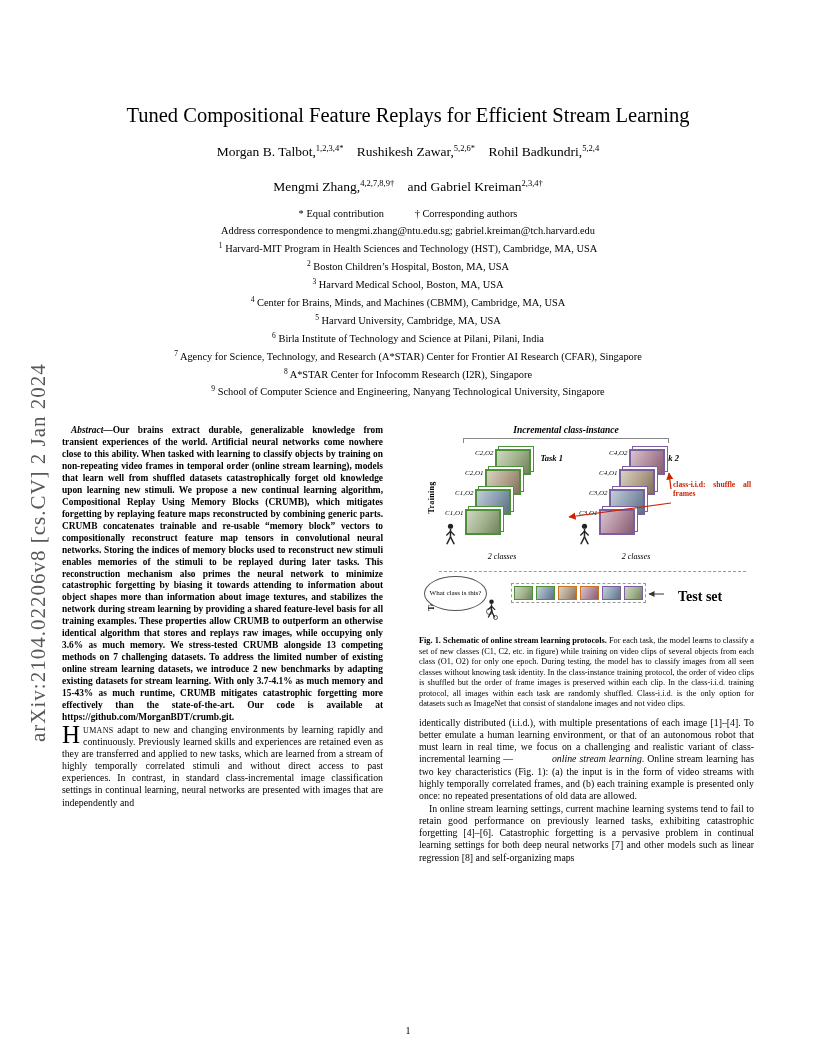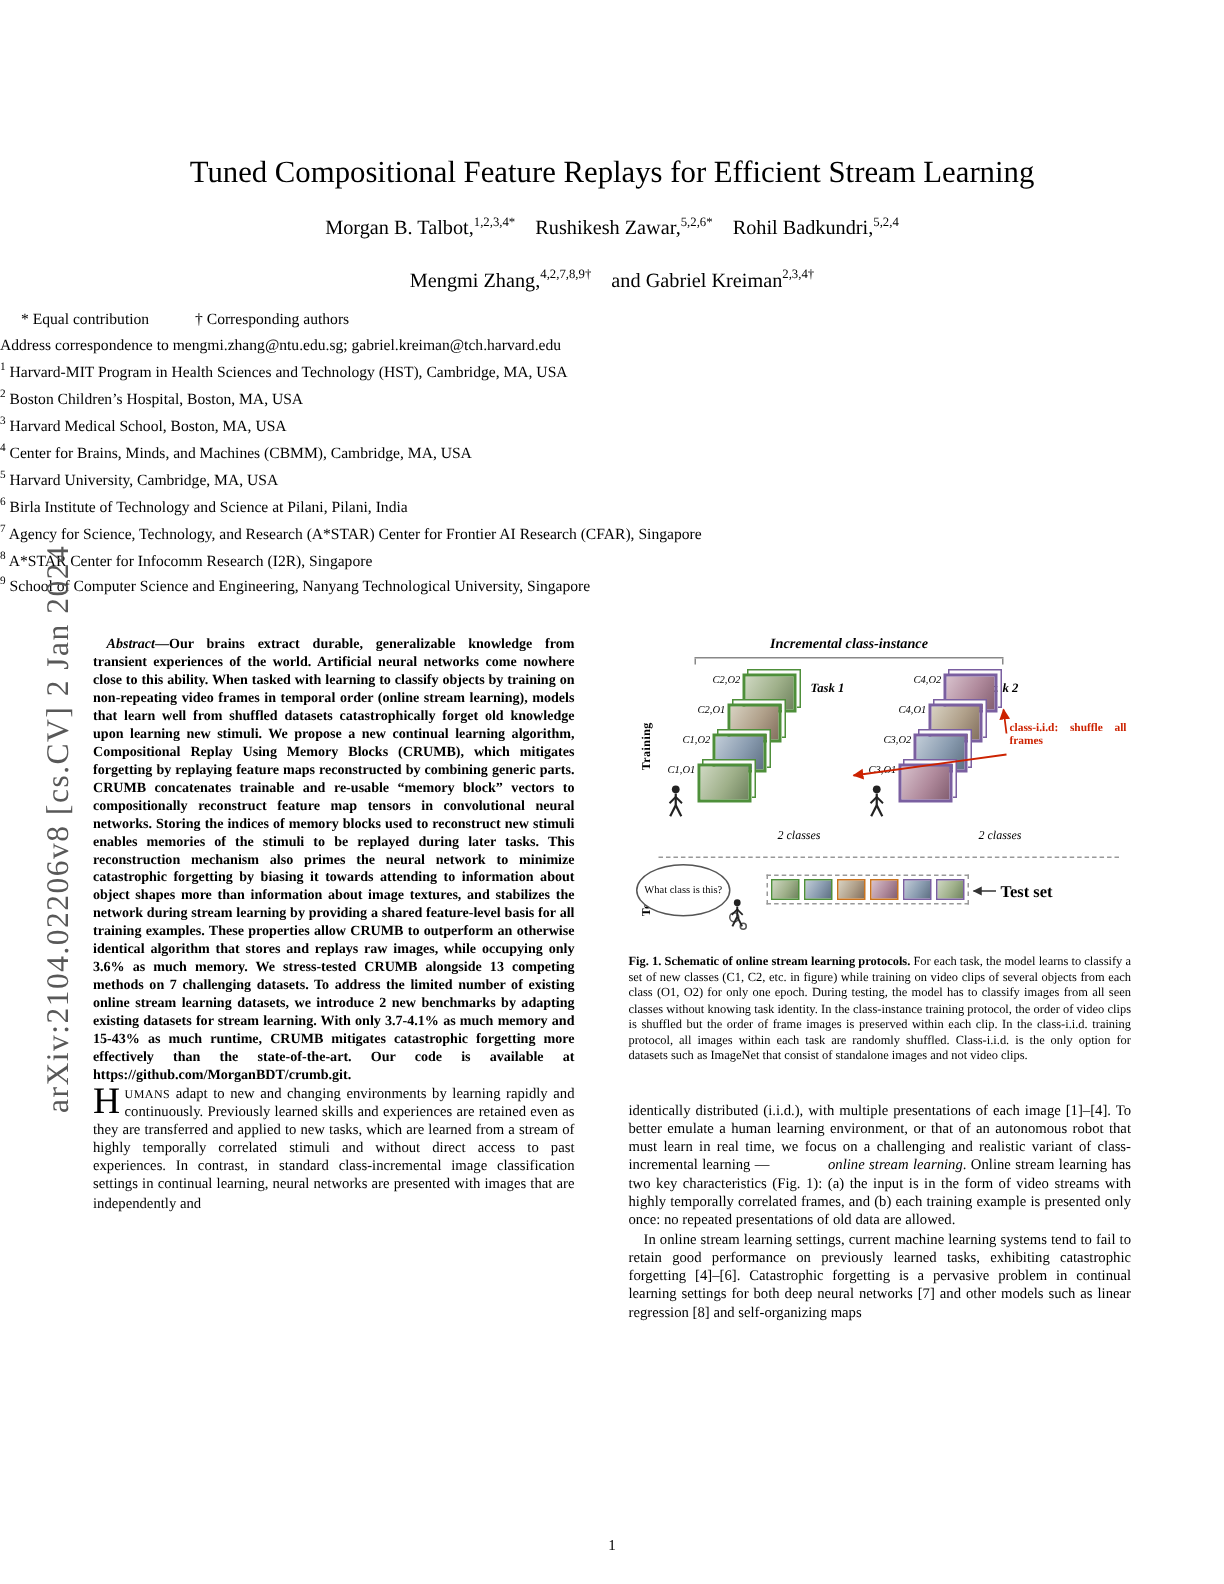--- a/index.html
+++ b/index.html
@@ -14,21 +14,21 @@
   .arxiv-stamp {
     position:absolute; left:26px; top:742px;
     transform:rotate(-90deg); transform-origin:0 0;
     white-space:nowrap; font-size:21px; letter-spacing:1px; color:#585858;
   }
   
   .paper-title { margin:104px 64px 0; text-align:center; font-size:20.5px; font-weight:normal; }
   .authors { margin-top:15px; text-align:center; font-size:13.5px; line-height:1.5; }
   .authors .author { margin:0 5px; }
   sup { font-size:8.5px; vertical-align:super; line-height:0; }
-  .meta { margin-top:7px; text-align:left; }
+  .meta { margin-top:7px; text-align:center; }
   .meta-line { font-size:10.4px; line-height:1.72; }
   .meta-line.contrib span { margin:0 14px; }
   .meta-line sup { font-size:7.5px; }
   
   .cols { display:flex; gap:36px; margin:24px 62px 0; }
   .col { width:335px; text-align:justify; }
   .abstract { font-weight:bold; font-size:9.4px; line-height:1.27; text-indent:9px; }
   .abstract .abs-label { font-style:italic; }
   .abs-url { }
   .section-head { margin:11px 0 7px; text-align:center; font-weight:normal;
@@ -61,43 +61,43 @@
   .p-t2-3 { top:24px; left:190px; } .p-t2-2 { top:44px; left:180px; }
   .p-t2-1 { top:64px; left:170px; } .p-t2-0 { top:84px; left:160px; }
   .g-a { background:linear-gradient(120deg,#cfd8c2 0%,#9fb08a 55%,#6f835e 100%); }
   .g-b { background:linear-gradient(120deg,#d8d2c2 0%,#b0a08a 55%,#83705e 100%); }
   .g-c { background:linear-gradient(120deg,#c2cdd8 0%,#8a9cb0 55%,#5e7083 100%); }
   .g-d { background:linear-gradient(120deg,#d8c2cd 0%,#b08a9c 55%,#835e70 100%); }
   .person { position:absolute; }
   .person-1 { top:98px; left:24px; width:15px; height:24px; }
   .person-2 { top:98px; left:158px; width:15px; height:24px; }
   .person-3 { top:174px; left:66px; width:13px; height:21px; }
-  .fig-classes { position:absolute; top:127px; width:90px; text-align:right;
+  .fig-classes { position:absolute; top:127px; width:90px; text-align:center;
     font-size:8px; font-style:italic; }
   .classes-1 { left:38px; } .classes-2 { left:172px; }
   .shuffle-note { position:absolute; top:56px; left:254px; width:78px;
     font-size:7.6px; font-weight:bold; color:#cc2200; line-height:1.18; }
   .fig-sep { position:absolute; top:146px; left:20px; width:307px; border-top:1px dashed #999; }
   .bubble { position:absolute; top:151px; left:5px; width:63px; height:35px;
     border:1px solid #555; border-radius:50%; background:#fff;
     display:flex; align-items:center; justify-content:center; text-align:center;
     font-size:7px; line-height:1.1; padding:2px; }
   .bubble::after { content:""; position:absolute; right:-7px; bottom:-5px;
     width:5px; height:5px; border:1px solid #555; border-radius:50%; background:#fff; }
   .bubble::before { content:""; position:absolute; right:-12px; bottom:-10px;
     width:3px; height:3px; border:1px solid #555; border-radius:50%; background:#fff; }
   .strip { position:absolute; top:158px; left:92px; display:flex; gap:3px;
     padding:2px; border:1px dashed #999; }
   .strip .s-thumb { width:19px; height:14px; border:1.5px solid #555; }
   .sb-g { border-color:#4e8f3a !important; } .sb-o { border-color:#c9731e !important; }
   .sb-p { border-color:#7a5fa0 !important; }
-  .test-set-label { position:absolute; top:164px; left:248px; font-size:11px; font-weight:bold; }
+  .test-set-label { position:absolute; top:164px; left:259px; font-size:14px; font-weight:bold; }
   .fig-overlay { position:absolute; inset:0; width:335px; height:206px; pointer-events:none; }
   
-  .caption { font-size:8.3px; line-height:1.27; text-align:justify; margin-bottom:25px; }
+  .caption { font-size:8.3px; line-height:1.27; text-align:justify; margin-bottom:7px; }
   .caption .cap-label, .caption b { font-weight:bold; }
   
   .page-number { position:absolute; bottom:20px; left:0; right:0; text-align:center; font-size:10px; }
 </style>
 </head>
 <body>
 
 <div class="page">
 
   <div class="arxiv-stamp">arXiv:2104.02206v8  [cs.CV]  2 Jan 2024</div>

